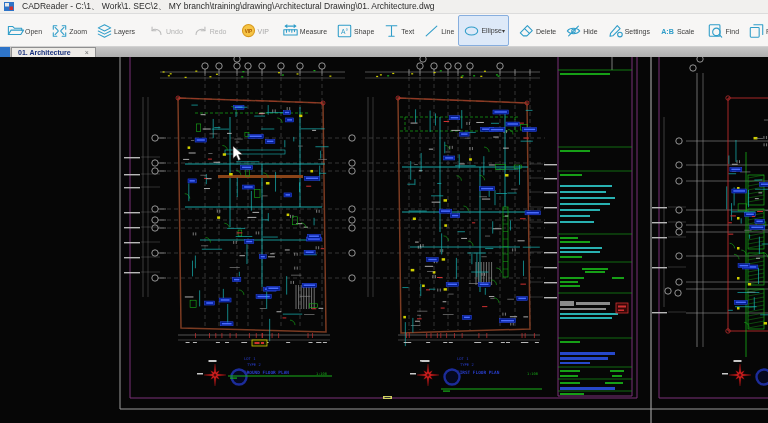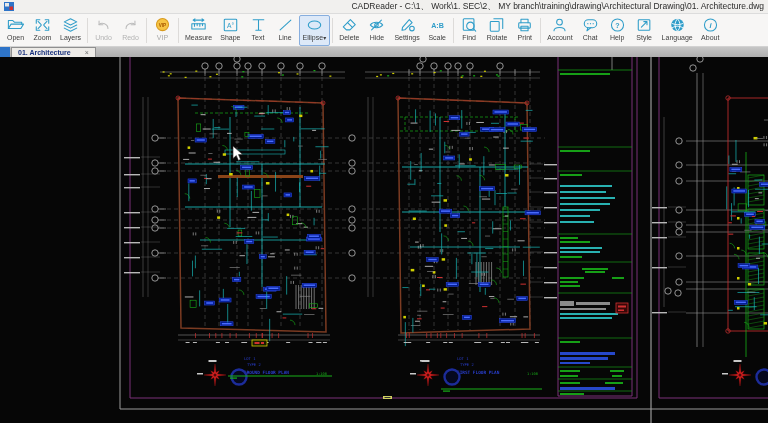--- a/index.html
+++ b/index.html
@@ -1,26 +1,26 @@
 <!DOCTYPE html>
 <html><head>
 <meta charset="utf-8">
 <style>
   html,body{margin:0;padding:0;background:#000;}
   body{width:768px;height:423px;overflow:hidden;font-family:"Liberation Sans",sans-serif;-webkit-font-smoothing:antialiased;}
   *{box-sizing:border-box;}
 
   
-  .titlebar{height:14px;background:#f1f0ee;border-bottom:1px solid #dcdcdc;display:flex;align-items:center;gap:16px;padding:0 4px;justify-content:space-between;}
+  .titlebar{height:14px;background:#f1f0ee;border-bottom:1px solid #dcdcdc;display:flex;align-items:center;gap:8px;padding:0 4px;}
   .titlebar .app-ico{width:10px;height:9px;flex:0 0 auto;}
   .titlebar .ttl{font-size:8.5px;color:#2b2b2b;white-space:nowrap;overflow:hidden;}
 
   
   .toolbar{height:33px;background:#f7f6f5;border-bottom:1px solid #d2d2d2;display:flex;align-items:stretch;padding:1px 2px 0 2px;}
-  .tb-btn{display:flex;flex-direction:column;align-items:center;justify-content:flex-start;padding:1px 3px 0 3px;border:1px solid transparent;border-radius:2px;color:#2f9dc9;cursor:default;}
+  .tb-btn{display:flex;align-items:center;justify-content:flex-start;padding:1px 3px 0 3px;border:1px solid transparent;border-radius:2px;color:#2f9dc9;cursor:default;}
   .tb-btn svg{width:19px;height:16px;display:block;}
   .tb-btn .lbl{font-size:7px;line-height:9px;color:#3d3d3d;white-space:nowrap;}
   .tb-btn .lbl .dd{font-size:6px;color:#3d3d3d;}
   .tb-btn.disabled{color:#bcbcbc;}
   .tb-btn.disabled .lbl{color:#b3b3b3;}
   .tb-btn.selected{background:#dde9f8;border-color:#87aede;}
   .tb-sep{width:1px;background:#dddbd9;margin:3px 2px;}
 
   
   .tabbar{height:10px;background:linear-gradient(#c6c6c6,#aeaeae);display:flex;align-items:stretch;}

